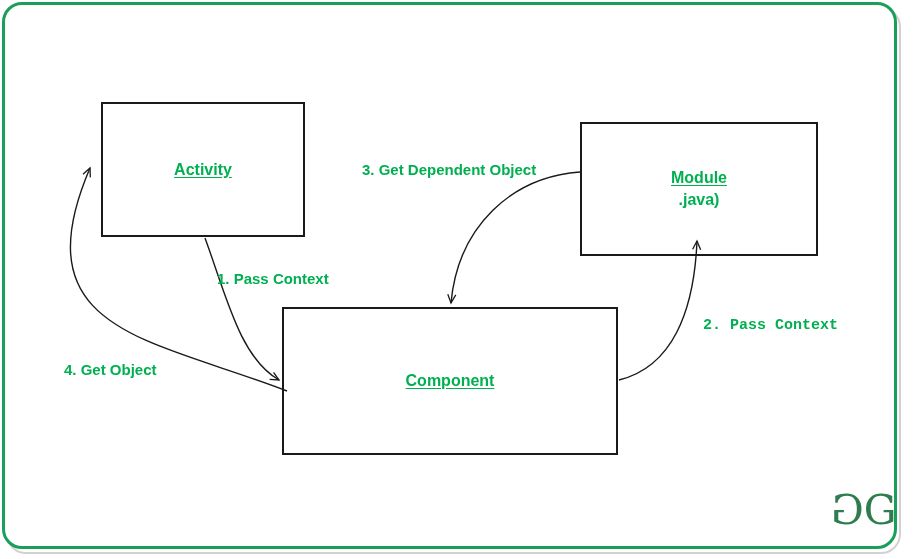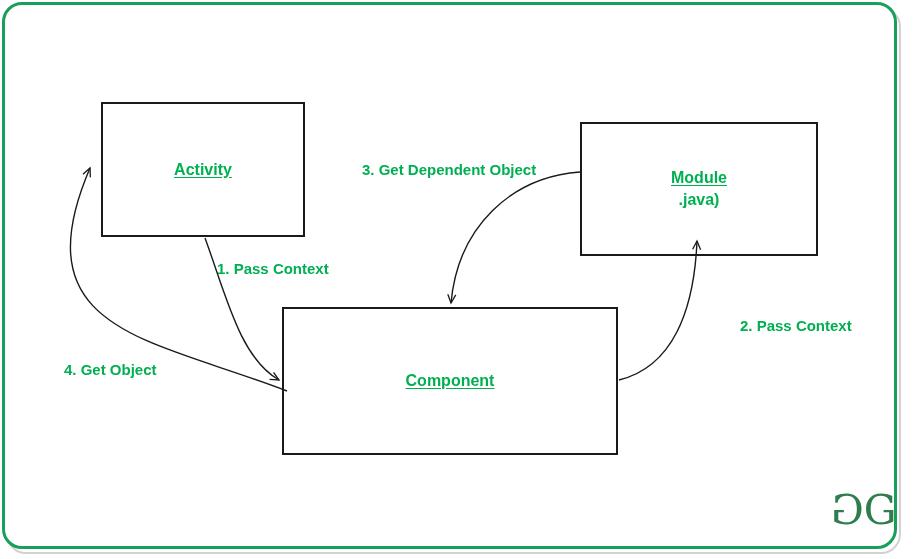--- a/index.html
+++ b/index.html
@@ -40,22 +40,22 @@
   #activity-box  { left:92px;  top:102px; width:204px; height:135px;margin-left:9px; }
   #module-box    { left:580px; top:103px; width:238px; height:134px;margin-top:19px; }
   #component-box { left:282px; top:307px; width:336px; height:148px; }
   .step {
     position:absolute;
     color:var(--text-green, #00b050);
     font-weight:bold; font-size:15px;
     white-space:nowrap;
     z-index:3;
   }
-  #step1-label { left:217px; top:260px; }
-  #step2-label { left:740px; top:317px; }
+  #step1-label { left:217px; top:270px; }
+  #step2-label { left:703px; top:317px;font-family:Liberation Mono, monospace; }
   #step3-label { left:362px; top:161px; }
   #step4-label { left:64px;  top:361px; }
   .arrows {
     position:absolute; left:0; top:0;
     width:919px; height:559px;
     z-index:2; pointer-events:none;
   }
   .logo {
     position:absolute; left:834px; top:490px;
     font-family:"DejaVu Serif", serif;

